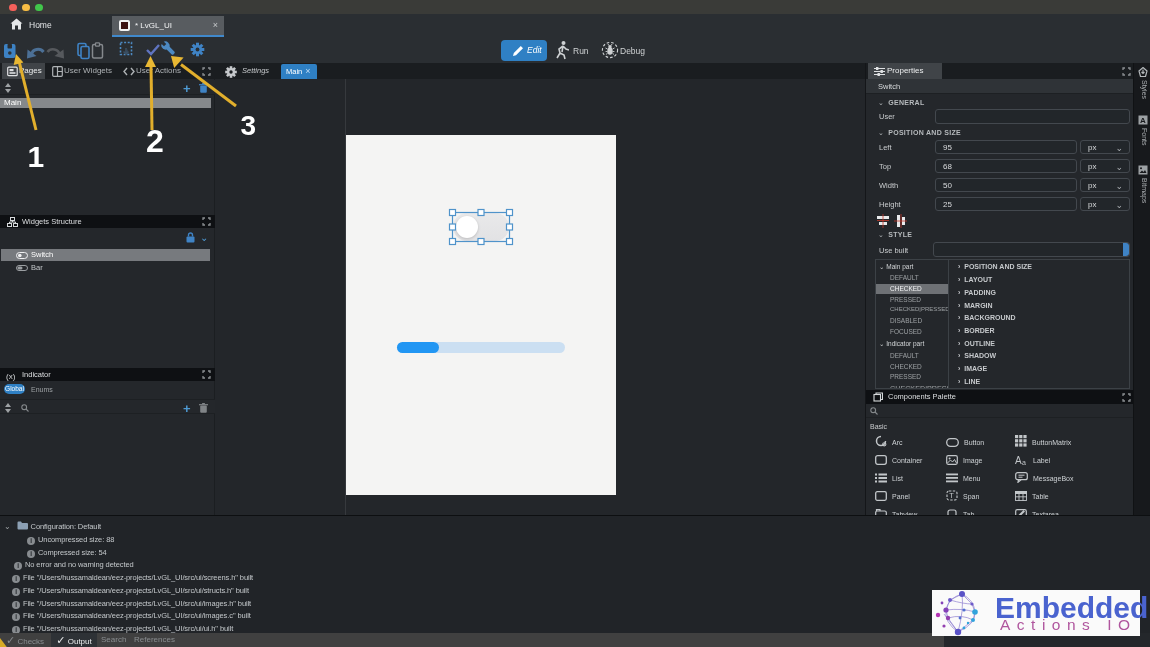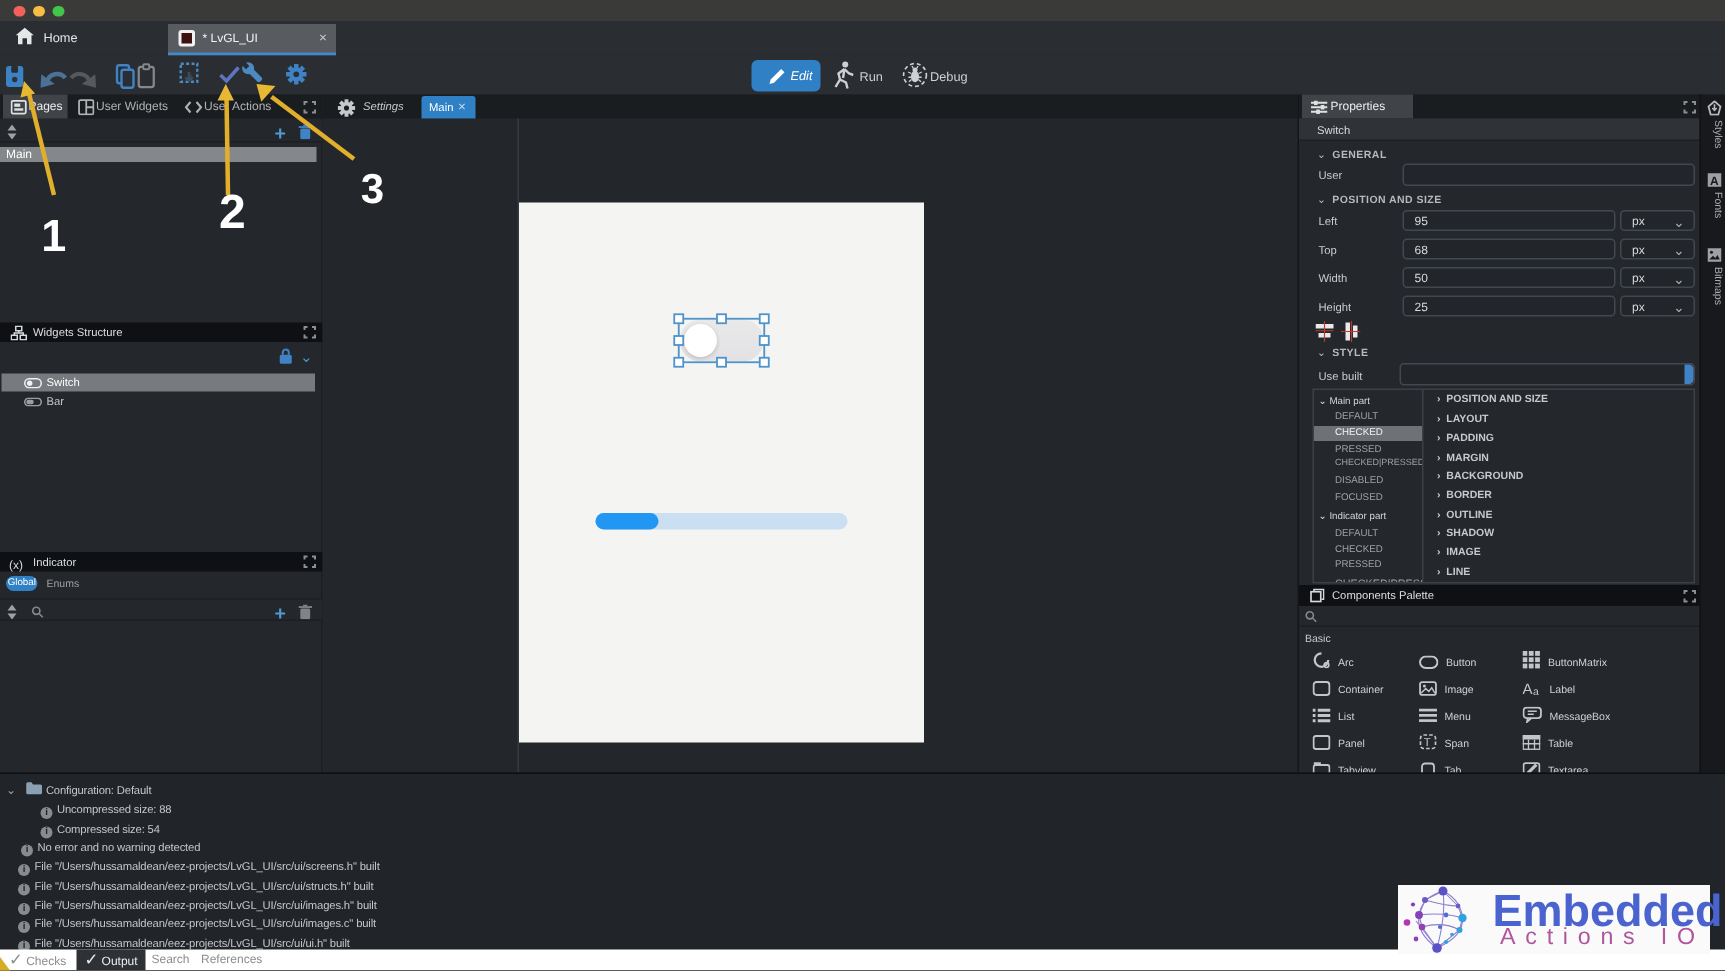--- a/index.html
+++ b/index.html
@@ -65,21 +65,21 @@
   .pitem svg { vertical-align:-2px; margin-right:5px; }
   
   #sidebar { left:1133px; top:63px; width:17px; height:452px; background:#17191c; border-left:1px solid #101214; }
   .sbtext { position:absolute; left:3px; transform:rotate(90deg); transform-origin:0 0; white-space:nowrap; }
   
   #logarea { left:0; top:515px; width:1150px; height:118px; background:#212428; border-top:1px solid #0d0f11; }
   .logrow { position:absolute; color:#c3c7ca; font-size:7.5px; height:12px; line-height:12px; letter-spacing:-0.1px; }
   .info { display:inline-block; width:8px; height:8px; border-radius:50%; background:#888c90; color:#22262a;
     font-size:6.5px; font-weight:bold; text-align:center; line-height:8px; vertical-align:-1px; margin-right:3px; }
   
-  #statusbar { left:0; top:633px; width:1150px; height:14px; background:#ffffff;padding-left:35px; }
+  #statusbar { left:0; top:633px; width:944px; height:14px; background:#404040;padding-left:35px; }
   .stitem { position:absolute; top:0; height:14px; font-size:8px; line-height:14px; color:#898d90; }
   
   #wm { left:932px; top:590px; width:208px; height:46px; background:#fafafa; }
   #wm .l1 { position:absolute; left:63px; top:1px; font-size:30px; font-weight:bold; color:#4a63cf; letter-spacing:0; }
   #wm .l2 { position:absolute; left:68px; top:26px; font-size:15.5px; color:#b0569e; letter-spacing:6.5px; }
 </style>
 </head>
 <body>
 
 <div class="abs" id="titlebar">

